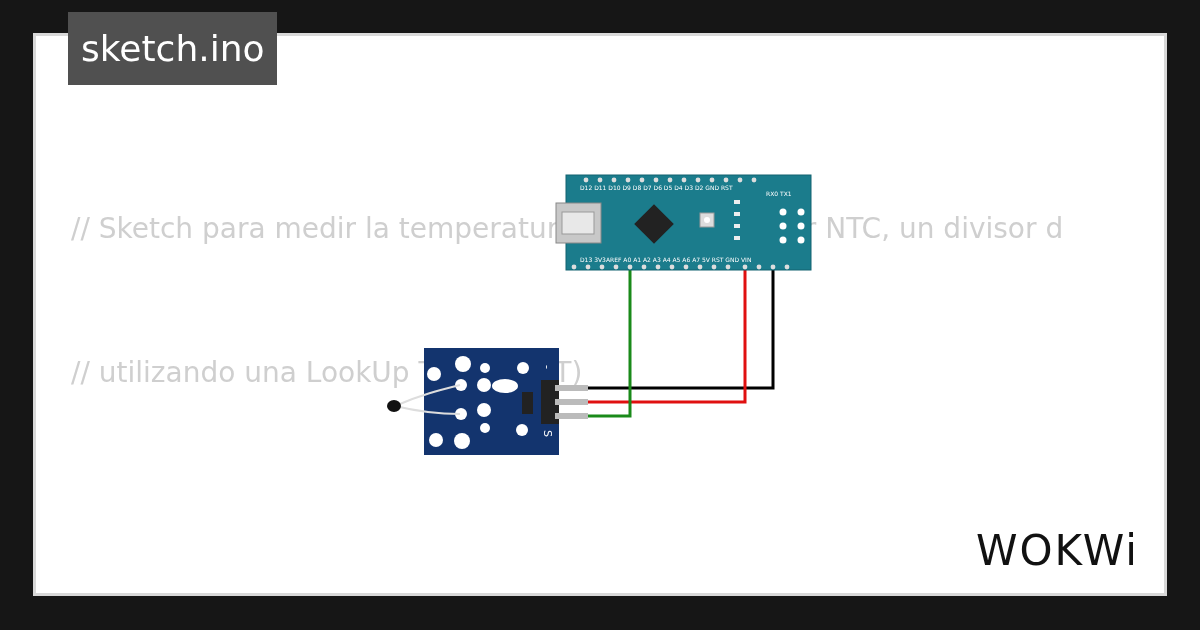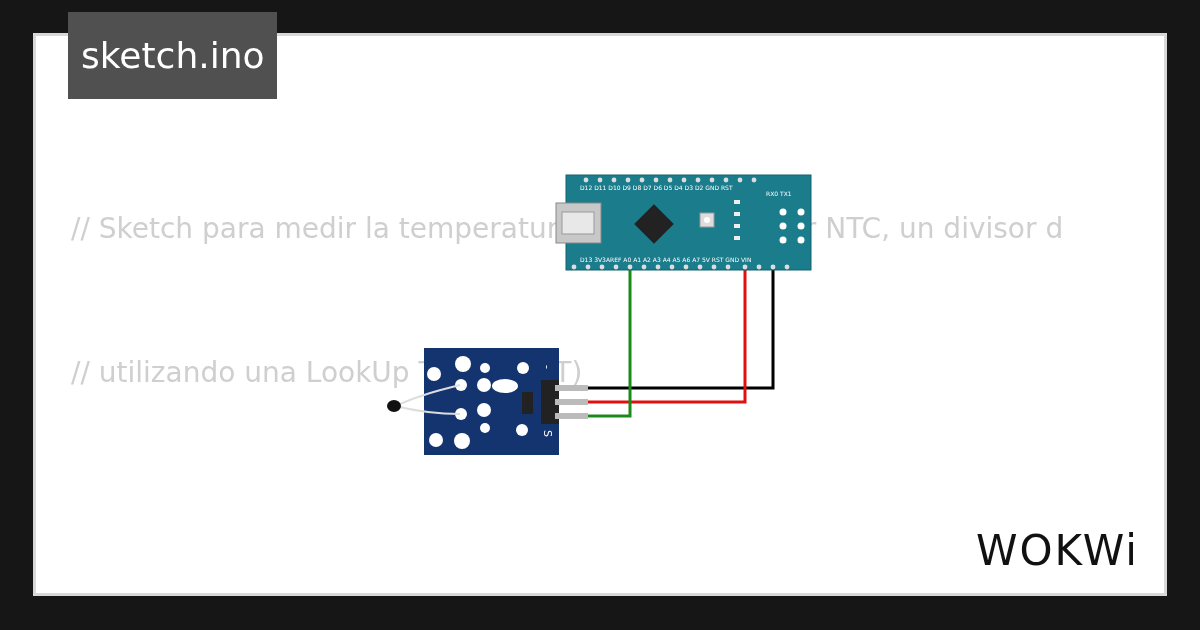--- a/index.html
+++ b/index.html
@@ -1,18 +1,18 @@
 <!DOCTYPE html>
 <html><head>
 <meta charset="utf-8">
 <style>
   html, body { margin:0; padding:0; }
   body { width:1200px; height:630px; background:#161616; position:relative; overflow:hidden; font-family:"DejaVu Sans", sans-serif; }
   .card { position:absolute; left:33px; top:33px; width:1134px; height:563px; background:#fff; border:3px solid #d8d8d8; box-sizing:border-box; overflow:hidden; }
-  .title-tab { position:absolute; left:68px; top:12px; height:63px; padding:12px 13px; background:#505050; color:#fff; font-size:36px; line-height:63px; z-index:3; }
+  .title-tab { position:absolute; left:68px; top:12px; height:63px; padding:5px 13px; background:#505050; color:#fff; font-size:36px; line-height:63px; z-index:3; }
   .code { position:absolute; left:35px; top:74px; white-space:pre; color:#cfcfcf; font-size:28px; line-height:47.7px; }
   .code .line { height:47.7px; display:block; }
   .diagram { position:absolute; left:0; top:0; width:1200px; height:630px; z-index:2; pointer-events:none; }
   .diagram * { pointer-events:auto; }
   .logo { position:absolute; left:976px; top:525px; z-index:4; }
 </style>
 </head>
 <body>
 
 <div class="card">

